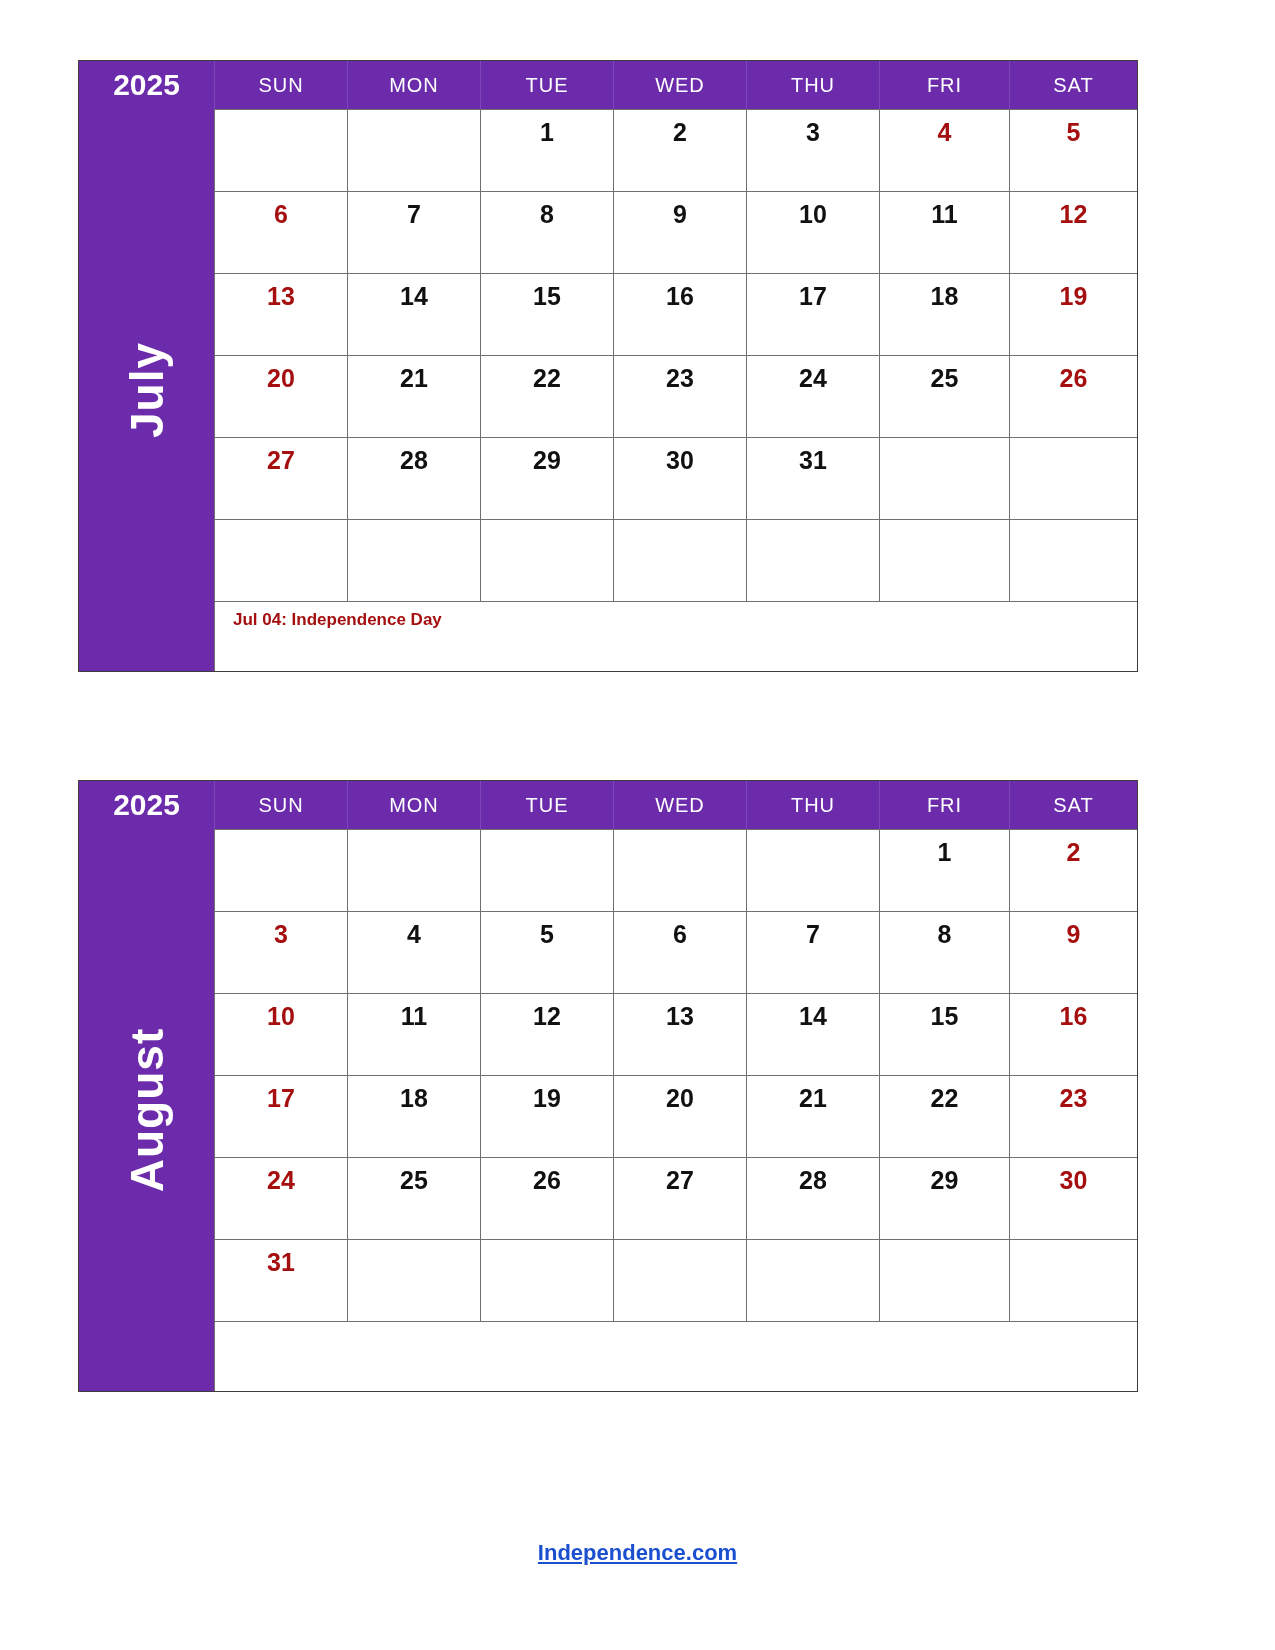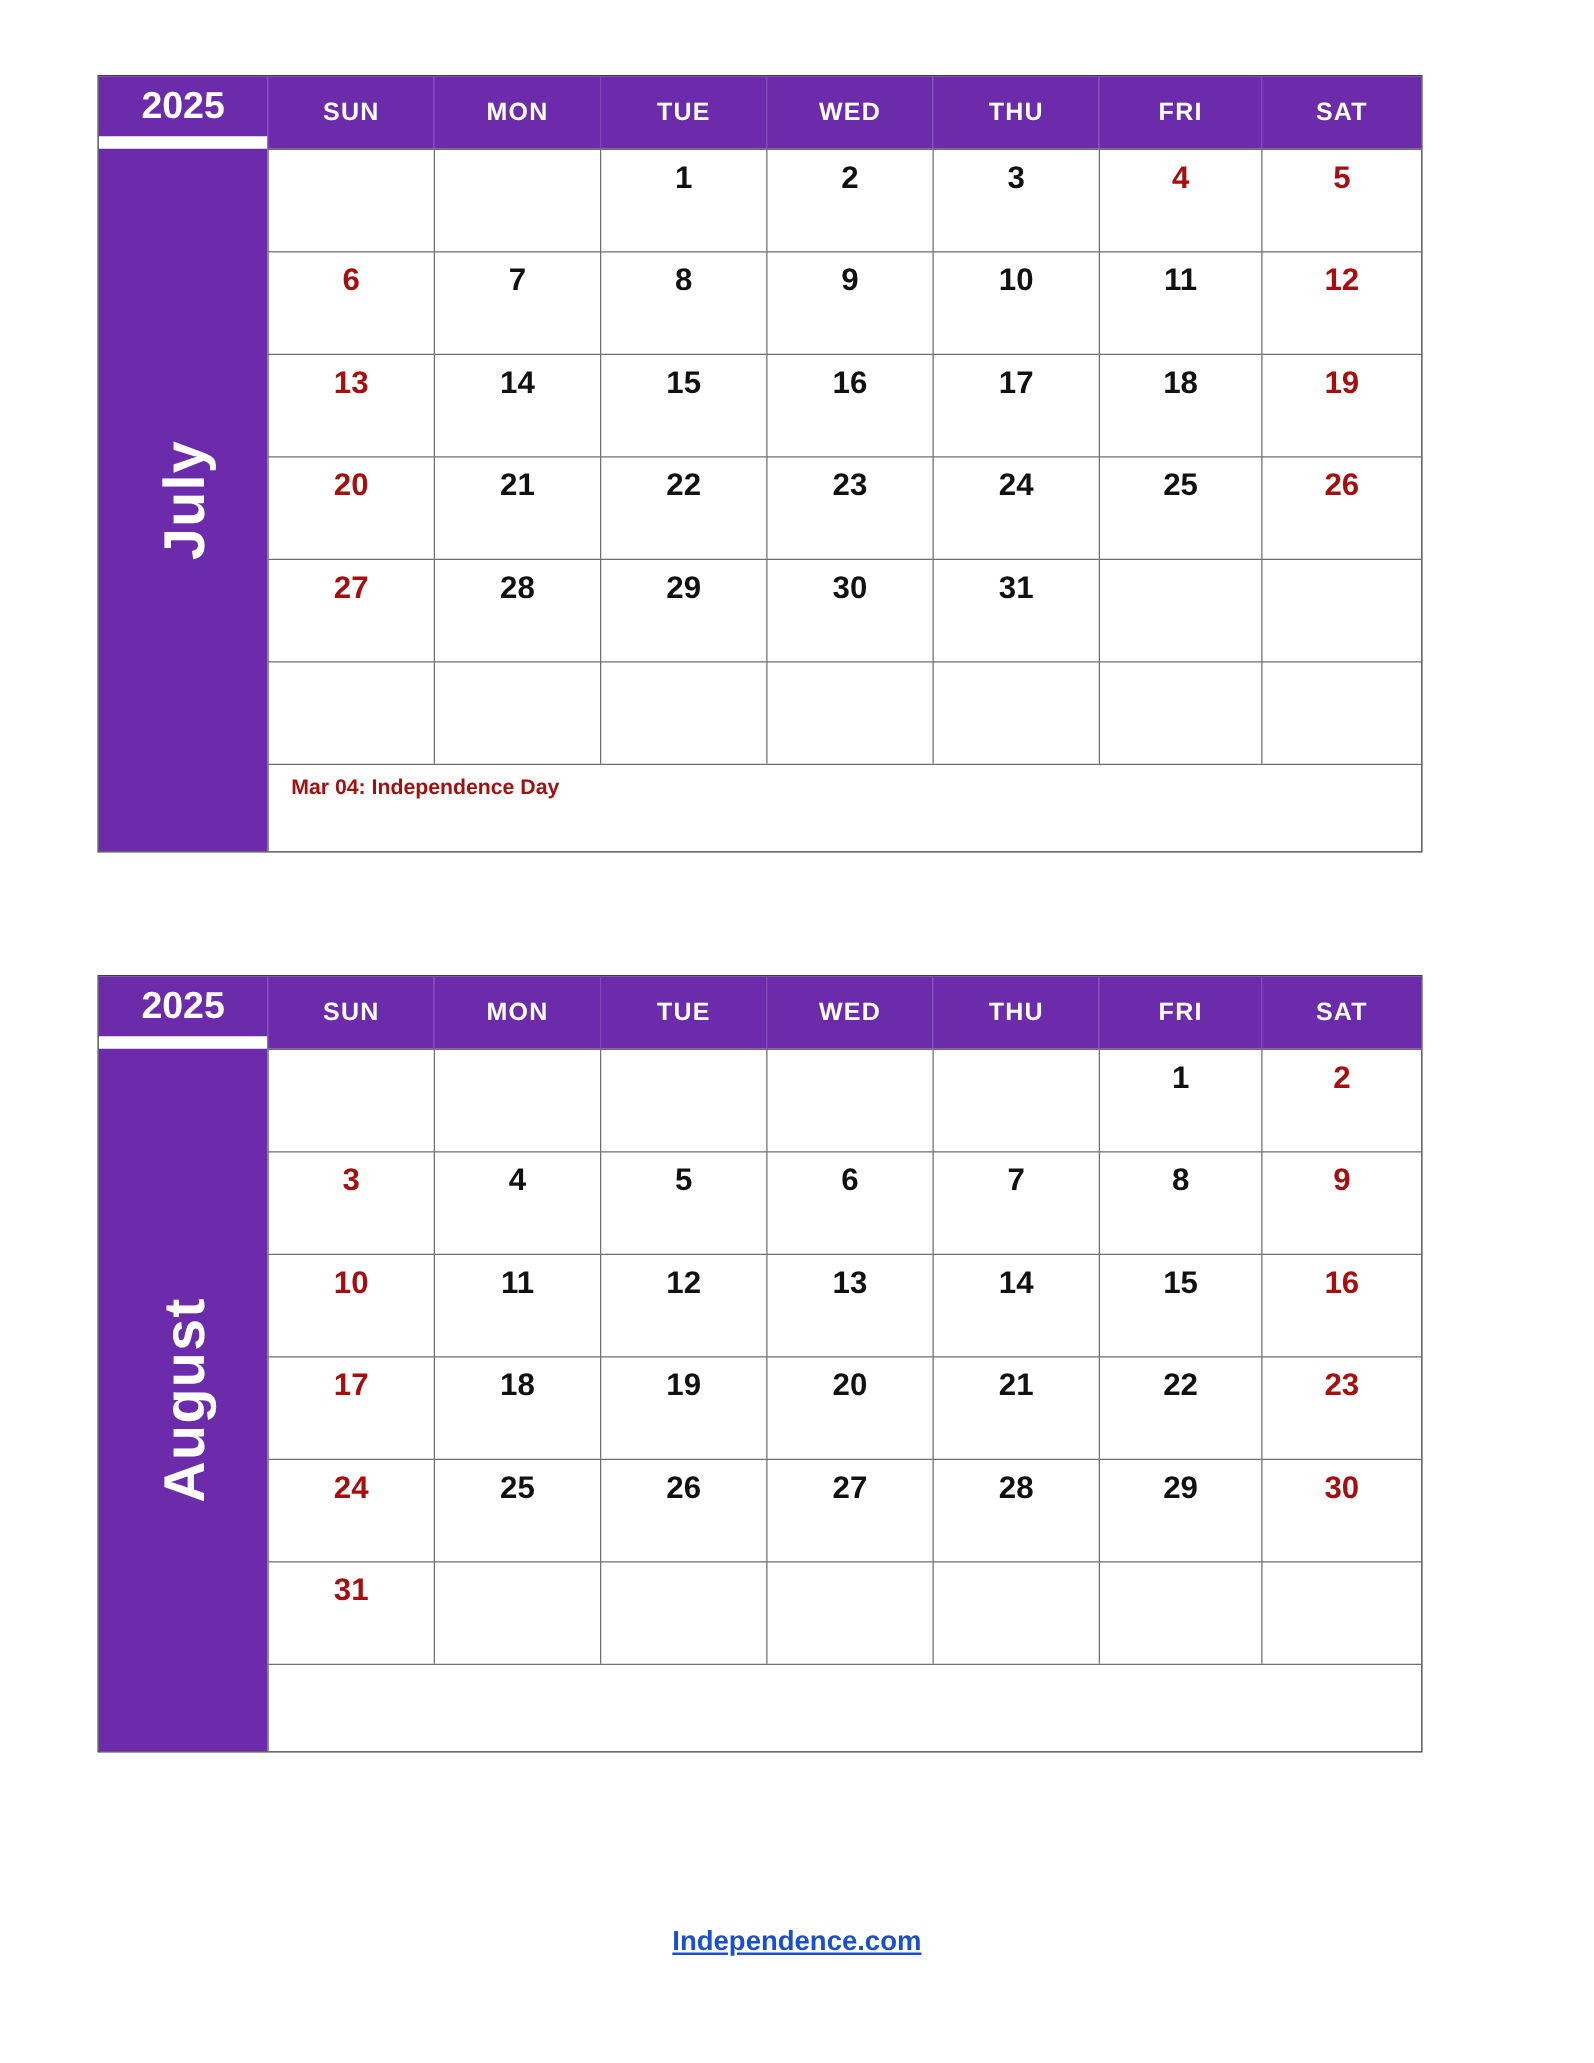--- a/index.html
+++ b/index.html
@@ -49,26 +49,26 @@
     display: flex;
     align-items: center;
     justify-content: center;
     height: 48px;
     box-sizing: border-box;
   }
   .dow {
     background: #6b2bab;
     color: #ffffff;
     font-size: 20px;
-    font-weight: bold;
+    font-weight: normal;
     letter-spacing: 1px;
     display: flex;
     align-items: center;
     justify-content: center;
-    height: 58px;
+    height: 48px;
     box-sizing: border-box;
     border-left: 1px solid #7f46b9;
   }
 
   
   .month-band {
     grid-column: 1;
     background: #6b2bab;
     color: #ffffff;
     position: relative;
@@ -209,21 +209,21 @@
             <span class="num weekend">27</span>
           </div><div class="day-cell" style="grid-area: 6 / 3;">
             <span class="num">28</span>
           </div><div class="day-cell" style="grid-area: 6 / 4;">
             <span class="num">29</span>
           </div><div class="day-cell" style="grid-area: 6 / 5;">
             <span class="num">30</span>
           </div><div class="day-cell" style="grid-area: 6 / 6;">
             <span class="num">31</span>
           </div><div class="day-cell" style="grid-area: 6 / 7;"></div><div class="day-cell" style="grid-area: 6 / 8;"></div><div class="day-cell" style="grid-area: 7 / 2;"></div><div class="day-cell" style="grid-area: 7 / 3;"></div><div class="day-cell" style="grid-area: 7 / 4;"></div><div class="day-cell" style="grid-area: 7 / 5;"></div><div class="day-cell" style="grid-area: 7 / 6;"></div><div class="day-cell" style="grid-area: 7 / 7;"></div><div class="day-cell" style="grid-area: 7 / 8;"></div><div class="notes-row" style="grid-area: 8 / 2 / auto / span 7;">
-            <div class="holiday">Mar 04: Independence Day</div>
+            <div class="holiday">Jul 04: Independence Day</div>
           </div></div>
     </div>
   </div>
 
   <div class="calendar august">
     <div class="cal-grid">
       <div class="year-cell">2025</div>
       <div class="dow">SUN</div>
       <div class="dow">MON</div>
       <div class="dow">TUE</div>

